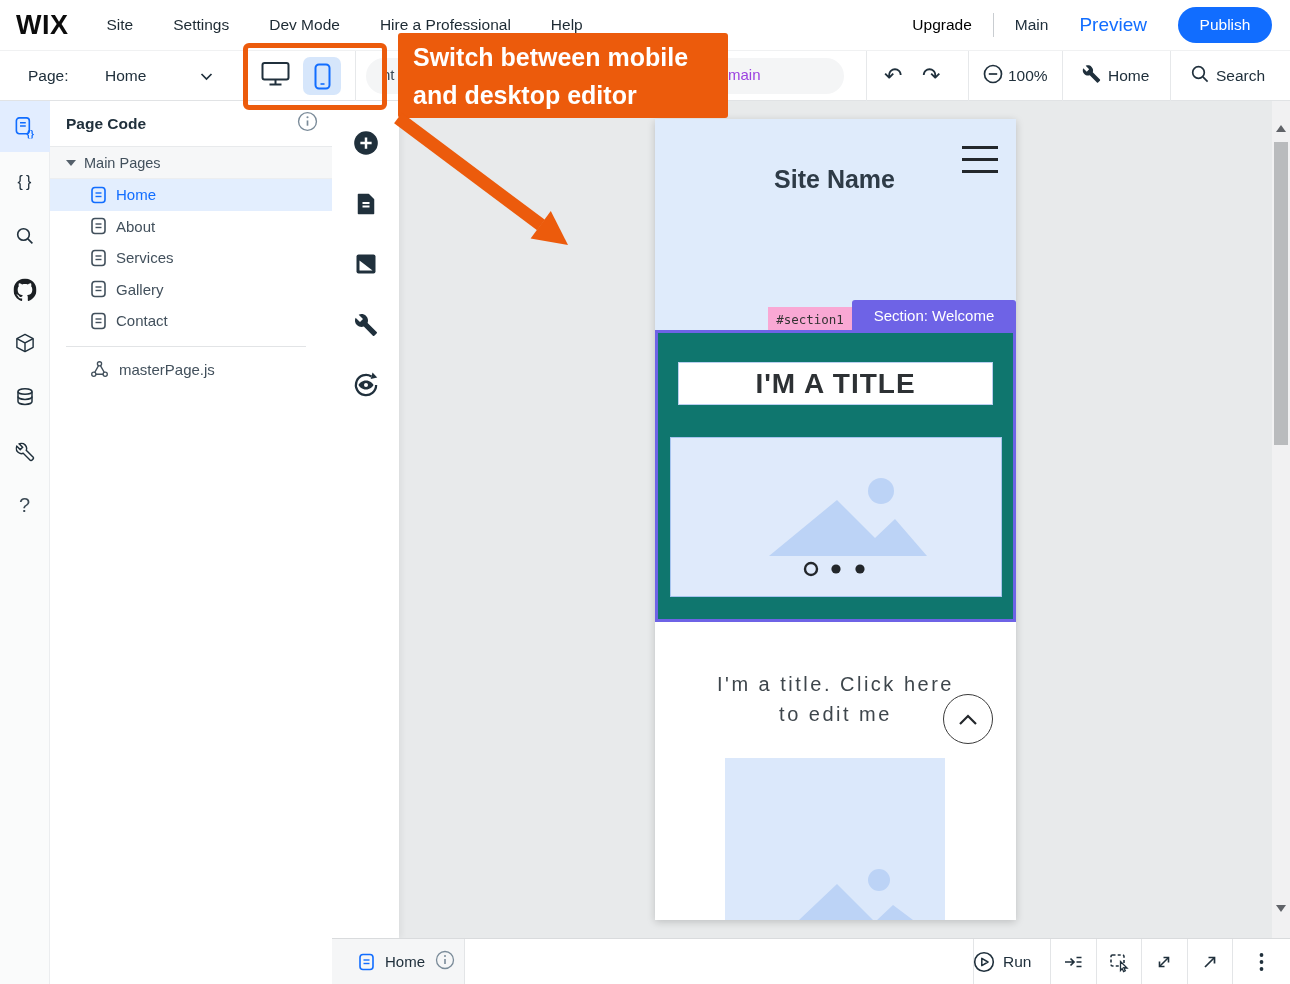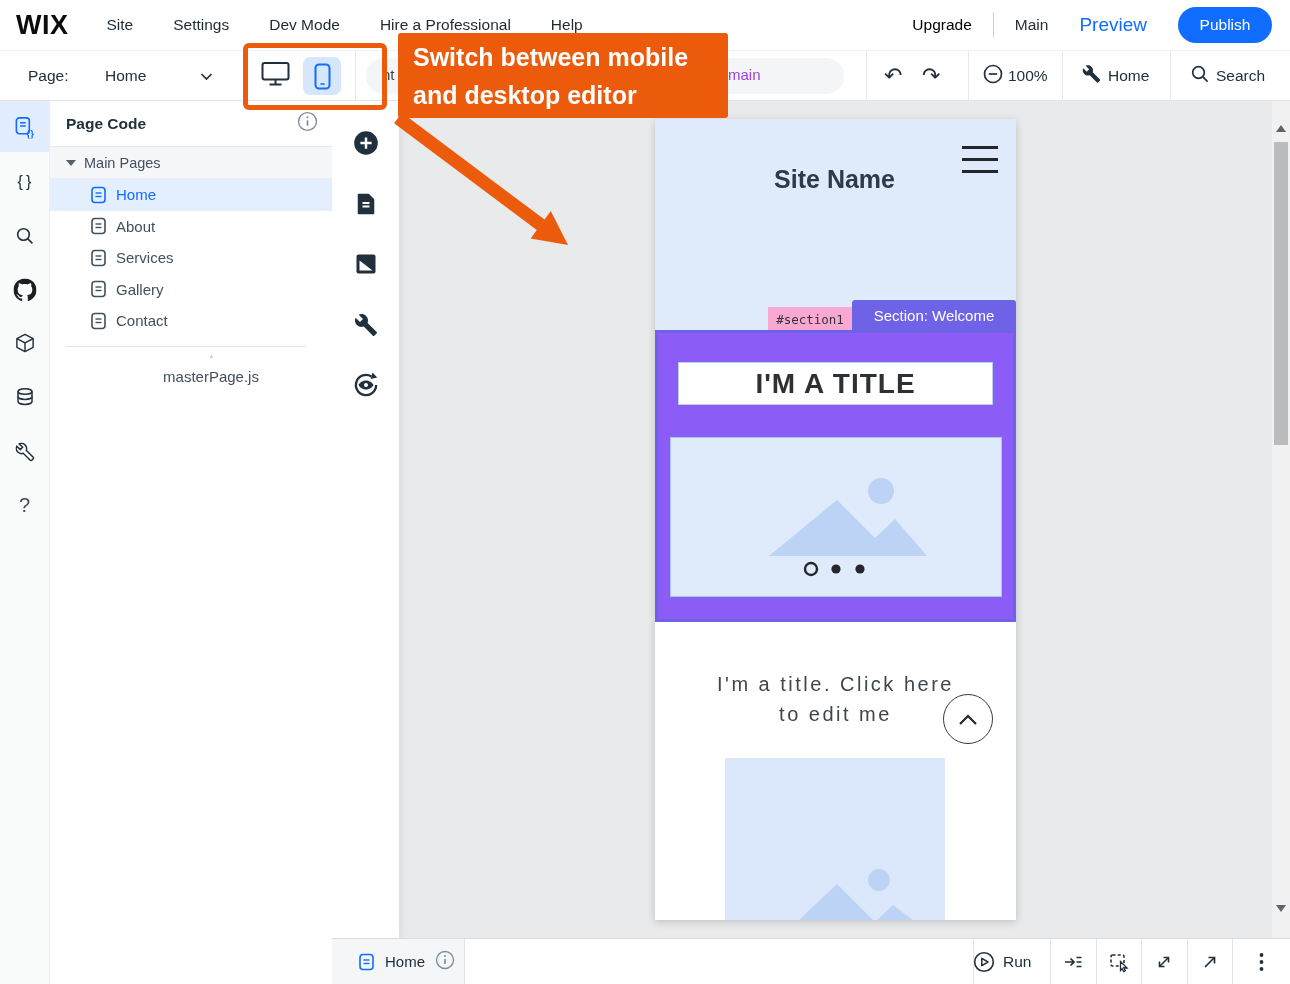--- a/index.html
+++ b/index.html
@@ -38,36 +38,36 @@
   
   .panel { position:absolute; left:50px; top:101px; width:282px; height:883px; background:#fff; z-index:5; }
   .panel-head { height:46px; border-bottom:1px solid #E8EAEC; display:flex; align-items:center; padding:0 14px 0 16px; }
   .panel-title { font-weight:bold; font-size:15.5px; }
   .panel-head .info { margin-left:auto; }
   .group-row { height:32px; background:#F6F7F8; border-bottom:1px solid #ECEEF0; display:flex; align-items:center; padding-left:16px; gap:8px; font-size:14.5px; color:#42505C; }
   .tri-down { width:0; height:0; border-left:5px solid transparent; border-right:5px solid transparent; border-top:6px solid #55606b; }
   .prow { height:31.5px; display:flex; align-items:center; padding-left:40px; gap:9px; font-size:15px; color:#42505C; }
   .prow.selected { background:#E3EEFE; color:#116DFF; }
   .panel-divider { height:1px; background:#E2E4E6; margin:9px 26px 8px 16px; }
-  .master-row { height:30px; display:flex; align-items:center; padding-left:40px; gap:10px; font-size:15px; color:#42505C;flex-direction:column; }
+  .master-row { height:30px; display:flex; align-items:center; padding-left:40px; gap:10px; font-size:15px; color:#42505C; }
 
   
   .strip { position:absolute; left:332px; top:101px; width:67px; height:837px; background:#fff; box-shadow:3px 0 6px rgba(0,0,0,0.05); z-index:4; }
   .strip-ic { position:absolute; left:50%; transform:translate(-50%,-50%); }
 
   
   .canvas { position:absolute; left:332px; top:101px; width:958px; height:837px; background:#E8EAEB; z-index:1; }
   .card { position:absolute; left:655px; top:119px; width:361px; height:801px; background:#fff; box-shadow:0 2px 8px rgba(0,0,0,0.18); overflow:hidden; z-index:2; }
   .m-header { position:absolute; left:0; top:0; width:361px; height:211px; background:#DFEBFB; }
   .site-name { position:absolute; left:40px; top:46px; width:200px; text-align:right; font-size:25px; font-weight:bold; color:#2E3B47; }
   .burger { position:absolute; left:307px; top:27px; width:36px; }
   .burger div { height:3px; background:#23272b; margin-bottom:9px; }
   .sec-tag { position:absolute; left:113px; top:188px; width:84px; height:25px; background:#f9a8d4; font-family:"DejaVu Sans Mono", monospace; font-size:12.5px; color:#333; display:flex; align-items:center; justify-content:center; }
   .sec-badge { position:absolute; left:197px; top:181px; width:164px; height:30px; background:#6E63E6; border-radius:3px 3px 0 0; color:#fff; font-size:15px; display:flex; align-items:center; justify-content:center; }
-  .section1 { position:absolute; left:0; top:211px; width:361px; height:292px; background:#8b5cf6; border:3px solid #6E63E6; }
+  .section1 { position:absolute; left:0; top:211px; width:361px; height:292px; background:#0f766e; border:3px solid #6E63E6; }
   .titlebox { position:absolute; left:20px; top:29px; width:315px; height:43px; border:1.5px solid #B9CFF0; background:#fff; display:flex; align-items:center; justify-content:center; font-size:28px; font-weight:bold; letter-spacing:1px; color:#2D3134; }
   .ph1 { position:absolute; left:12px; top:104px; width:332px; height:160px; background:#DFEAFB; border:1px solid #A6C4EE; }
   .section2 { position:absolute; left:0; top:521px; width:323px; height:298px; background:#fff; }
   .sub1, .sub2 { position:absolute; left:0; width:361px; text-align:center; font-size:20px; letter-spacing:2.5px; color:#3E464C; height:28px; line-height:28px; }
   .sub1 { top:30px; } .sub2 { top:60px; }
   .upbtn { position:absolute; left:288px; top:54px; width:50px; height:50px; border:1.5px solid #3a3a3a; border-radius:50%; background:#fff; display:flex; align-items:center; justify-content:center; }
   .ph2 { position:absolute; left:70px; top:118px; width:220px; height:180px; background:#DBE8FB; }
 
   
   .sbar { position:absolute; right:0; top:101px; width:18px; height:837px; background:#F1F1F2; z-index:6; }

